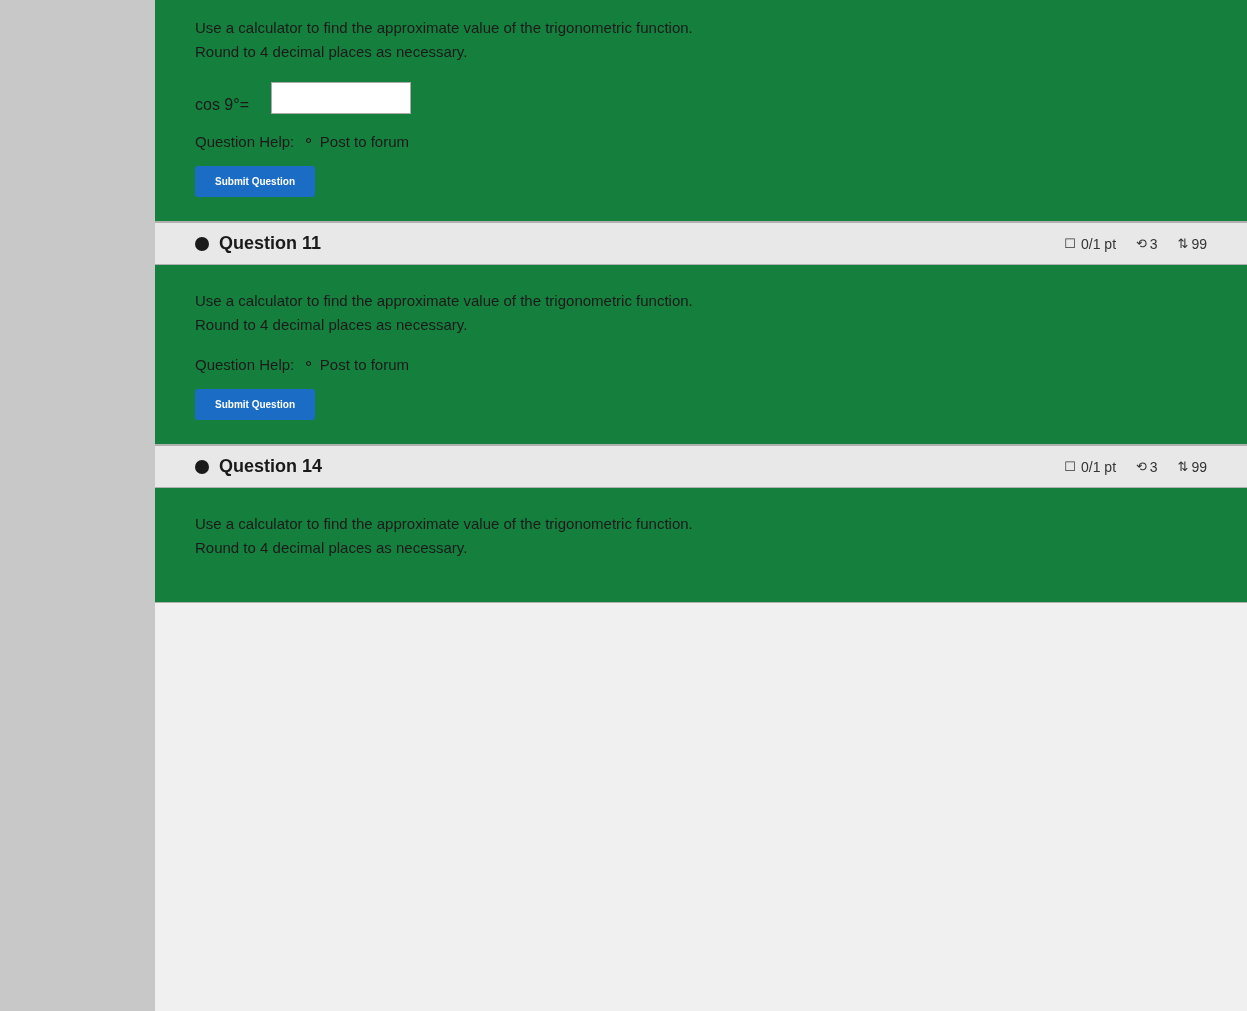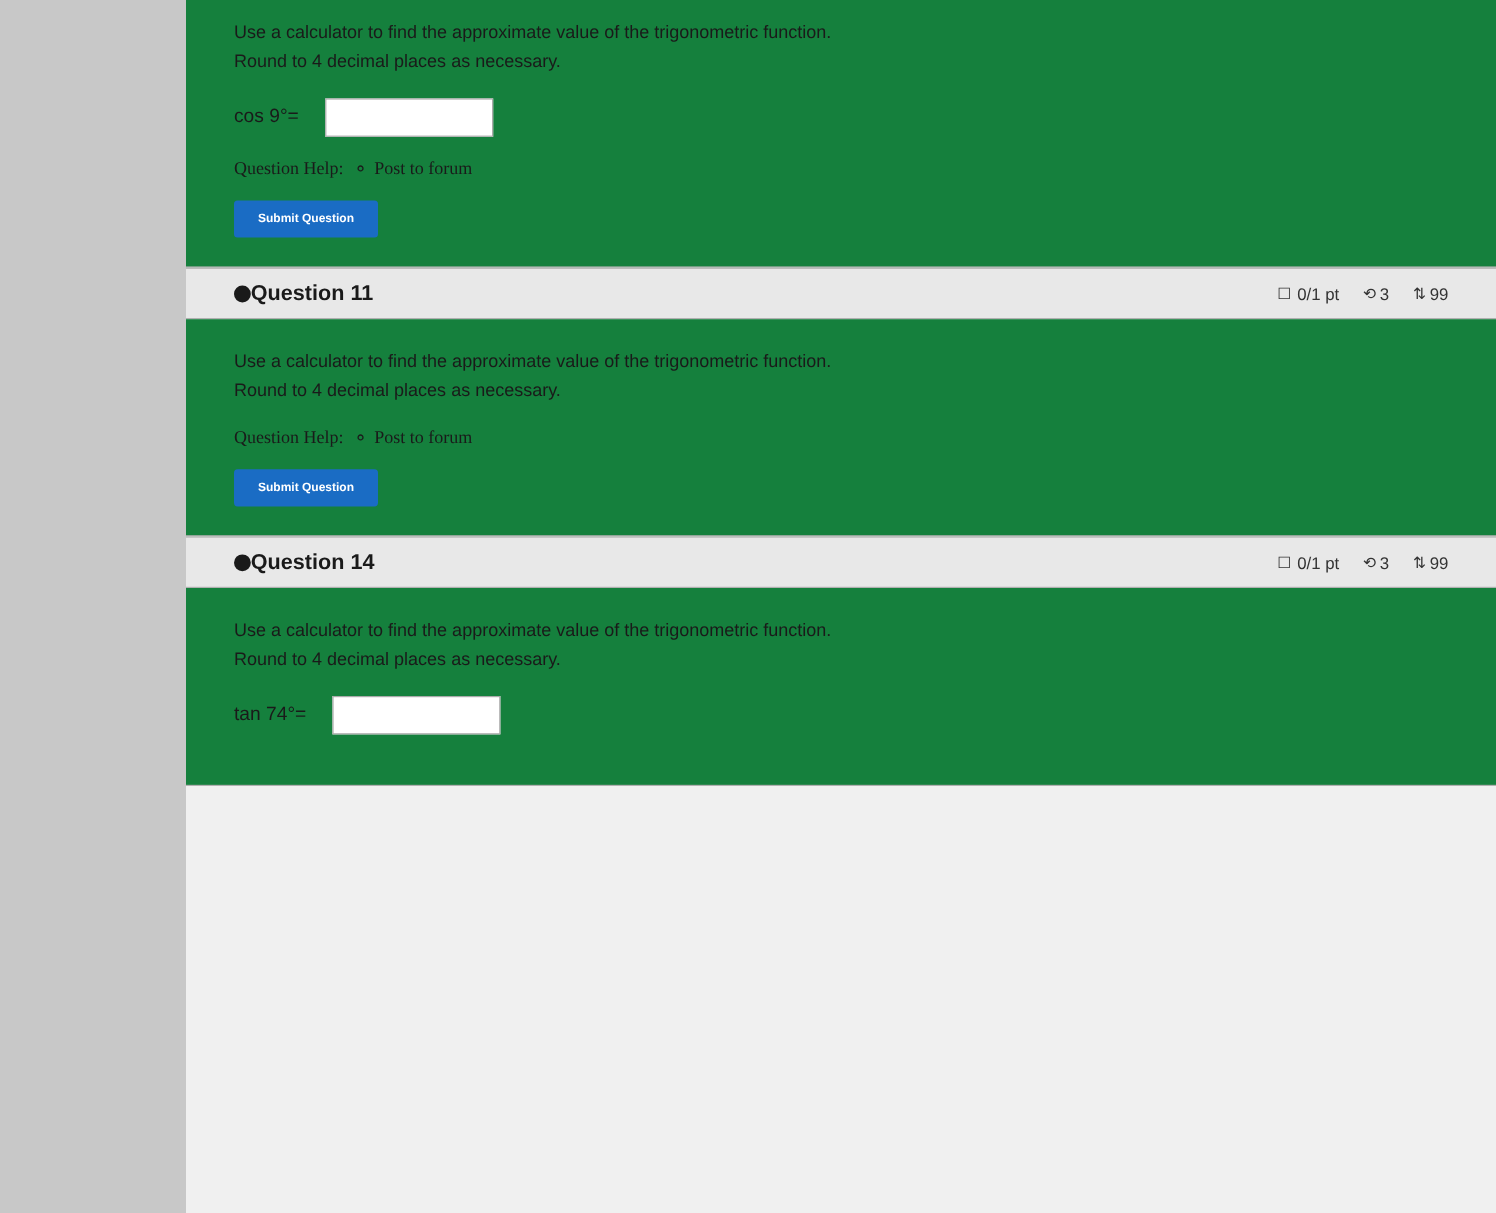--- a/index.html
+++ b/index.html
@@ -53,20 +53,21 @@
       justify-content: space-between;
       background-color: #e8e8e8;
       padding: 10px 40px;
       border-top: 1px solid #b0b0b0;
       border-bottom: 1px solid #b0b0b0;
     }
 
     .question-title {
       display: flex;
       align-items: center;
+      gap: 10px;
       font-weight: bold;
       font-size: 18px;
     }
 
     .question-dot {
       width: 14px;
       height: 14px;
       background-color: #1a1a1a;
       border-radius: 50%;
       flex-shrink: 0;
@@ -89,21 +90,21 @@
 
     .instruction-text {
       font-size: 15px;
       line-height: 1.6;
       margin-bottom: 18px;
       color: #1a1a1a;
     }
 
     .math-input-row {
       display: flex;
-      align-items: center;
+      align-items: flex-end;
       gap: 22px;
       margin-bottom: 18px;
       font-size: 16px;
     }
 
     .math-label {
       font-size: 16px;
       color: #1a1a1a;
     }
 
@@ -117,21 +118,20 @@
       outline: none;
     }
 
     .question-help {
       display: flex;
       align-items: center;
       gap: 8px;
       font-size: 15px;
       margin-bottom: 16px;
       color: #1a1a1a;
-      font-family: Liberation Serif, serif;
     }
 
     .help-label {
       color: #1a1a1a;
     }
 
     .post-forum-link {
       display: flex;
       align-items: center;
       gap: 5px;
@@ -244,20 +244,16 @@
           <span>99</span>
         </span>
       </div>
     </div>
 
     <div class="question-section">
       <p class="instruction-text">
         <span>Use a calculator to find the approximate value of the trigonometric function.</span><br>
         <span>Round to 4 decimal places as necessary.</span>
       </p>
-      <div class="math-input-row">
-        <span class="math-label">tan 74°=</span>
-        <input type="text" class="answer-input" style="">
-      </div>
     </div>
 
   </div>
 </div>
 
 </body></html>

